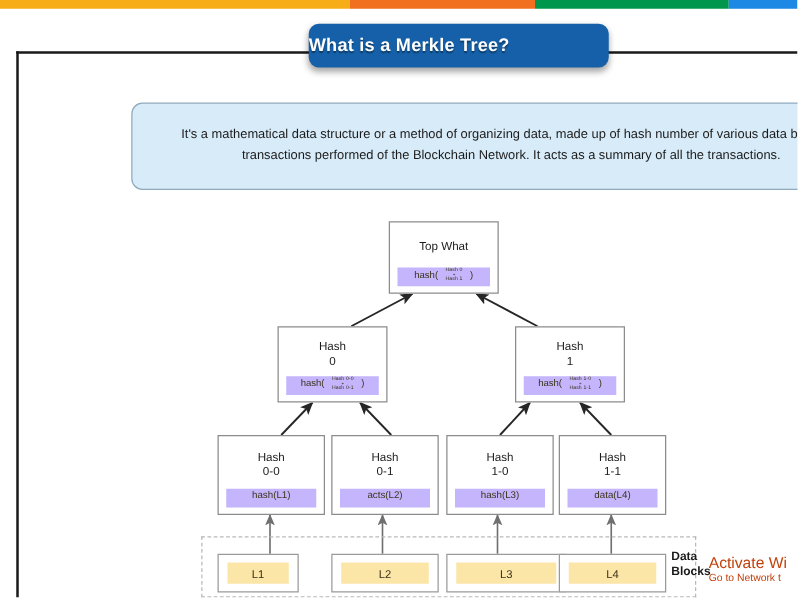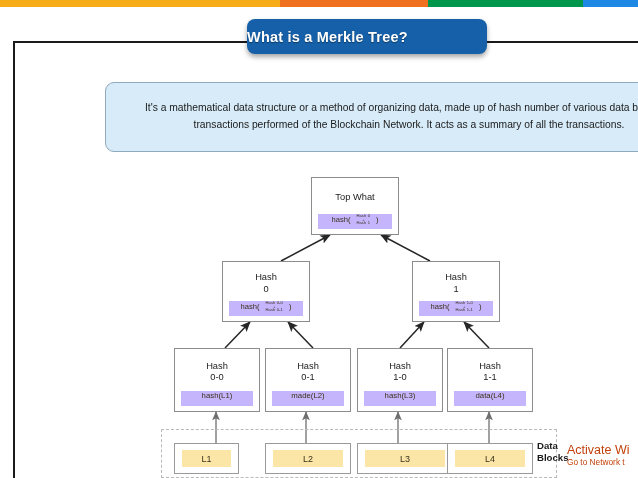--- a/index.html
+++ b/index.html
@@ -202,21 +202,21 @@
 
   <div class="node" style="left:174px;top:348px;width:86px;height:64px;">
     <div class="node-title">Hash
 0-0</div>
     <div class="hash-chip simple">hash(L1)</div>
   </div>
 
   <div class="node" style="left:265px;top:348px;width:86px;height:64px;">
     <div class="node-title">Hash
 0-1</div>
-    <div class="hash-chip simple">made(L2)</div>
+    <div class="hash-chip simple">acts(L2)</div>
   </div>
 
   <div class="node" style="left:357px;top:348px;width:86px;height:64px;">
     <div class="node-title">Hash
 1-0</div>
     <div class="hash-chip simple">hash(L3)</div>
   </div>
 
   <div class="node" style="left:447px;top:348px;width:86px;height:64px;">
     <div class="node-title">Hash

